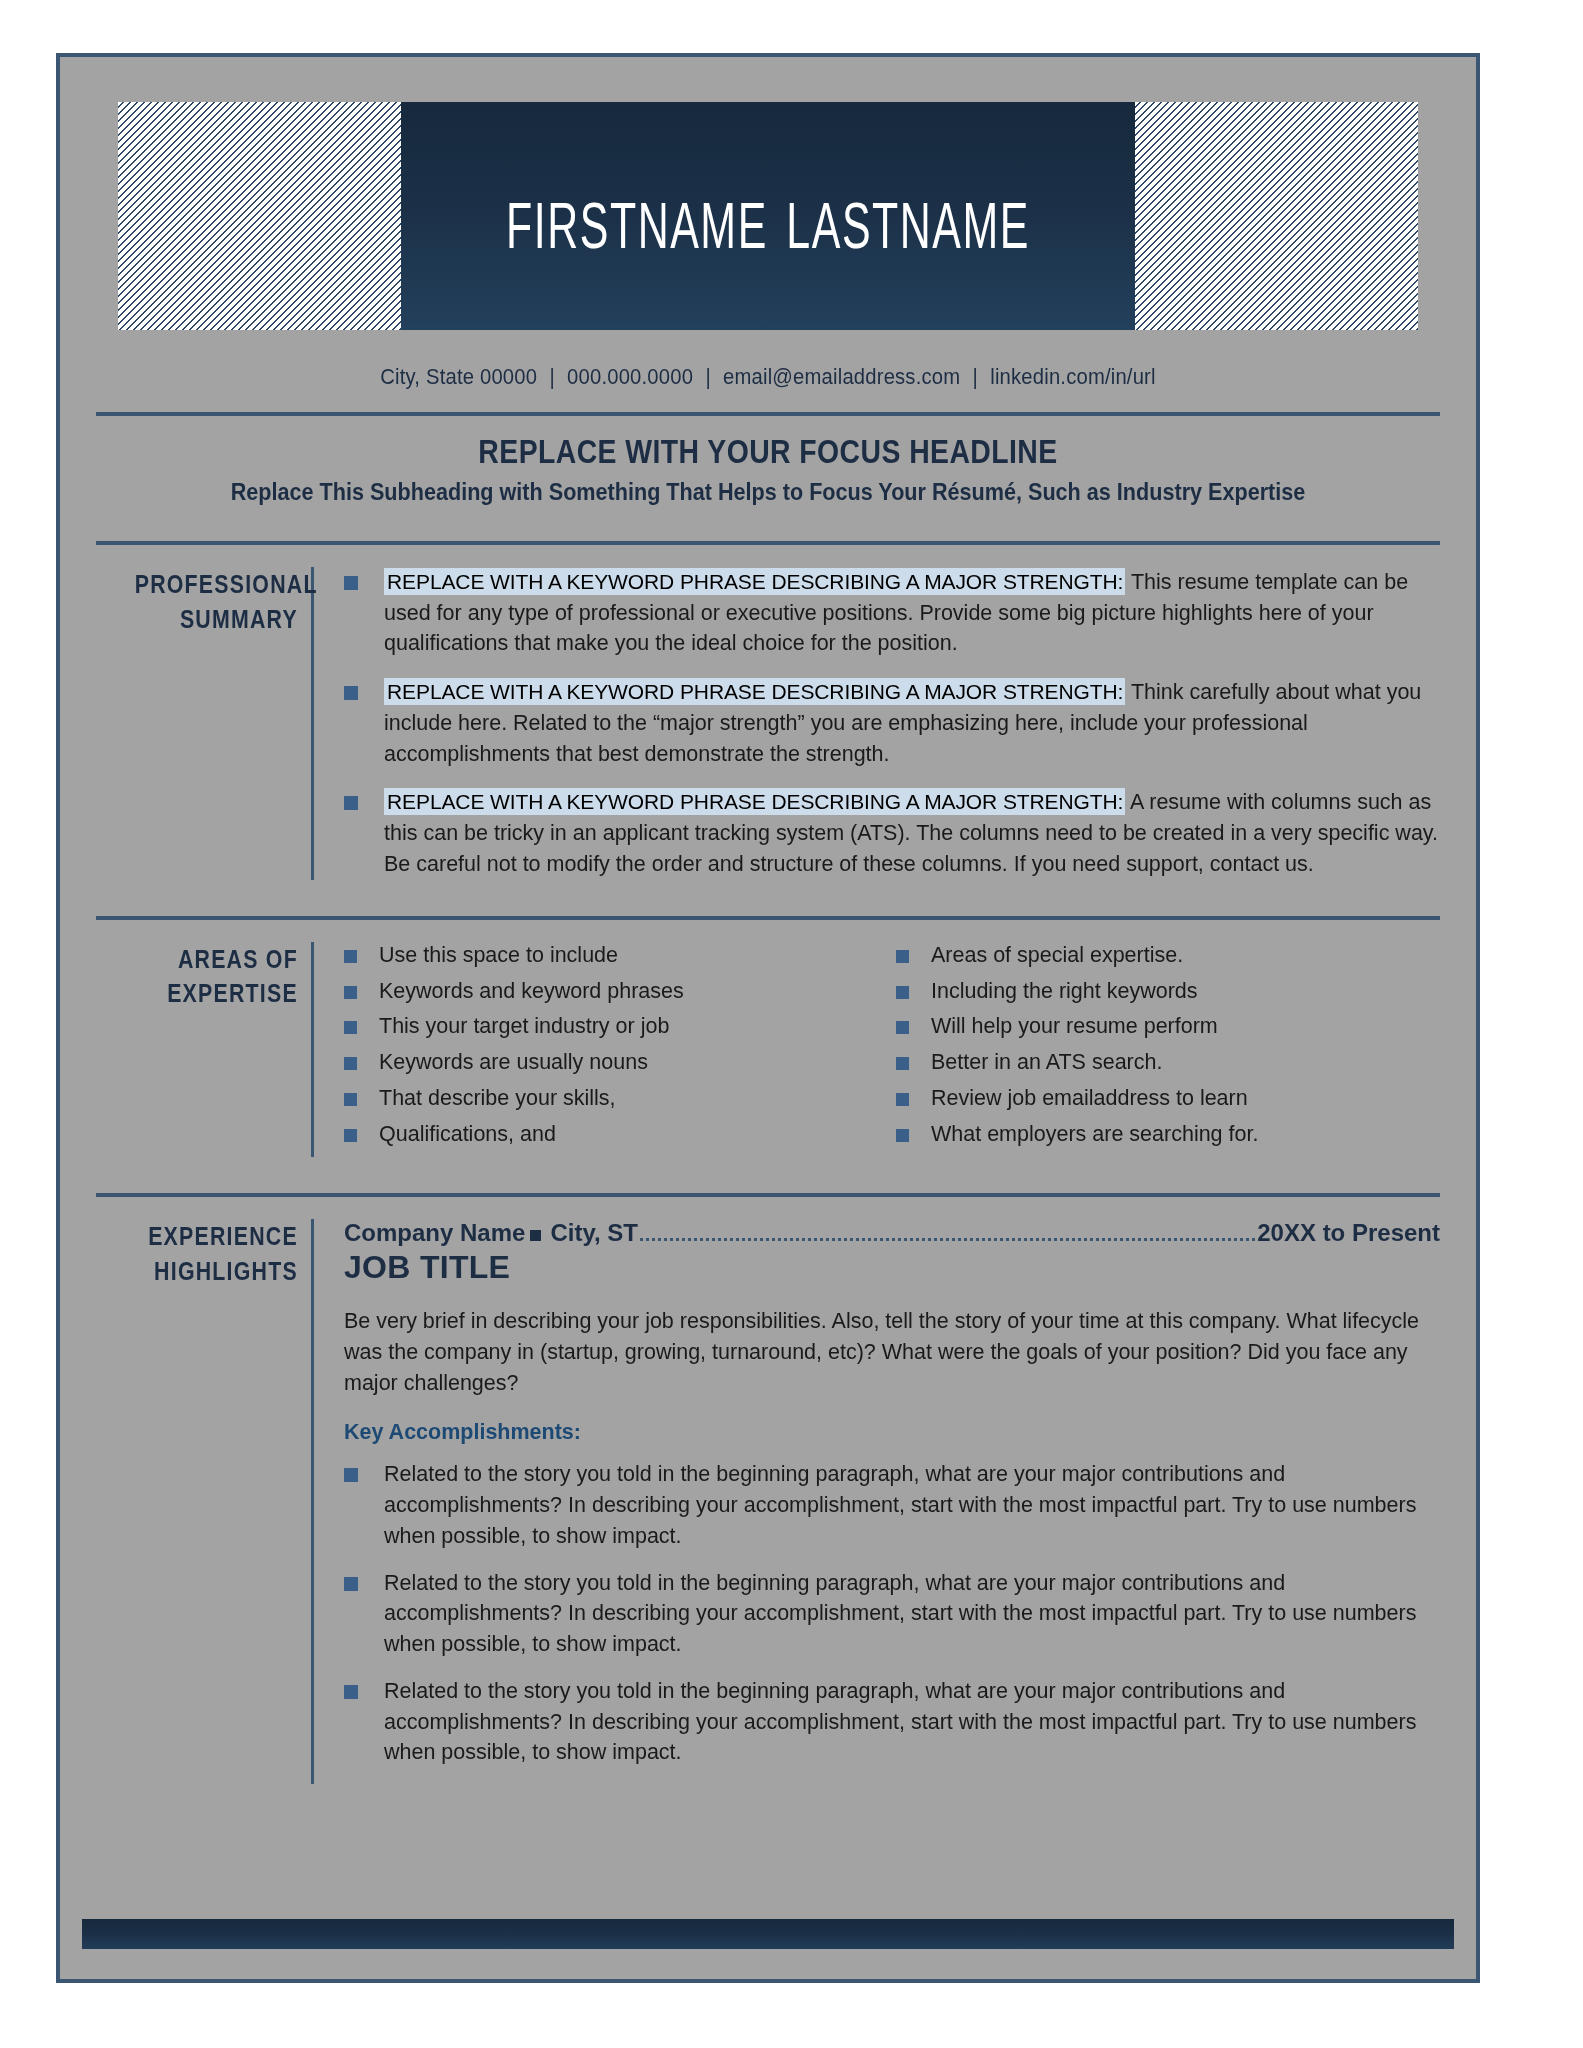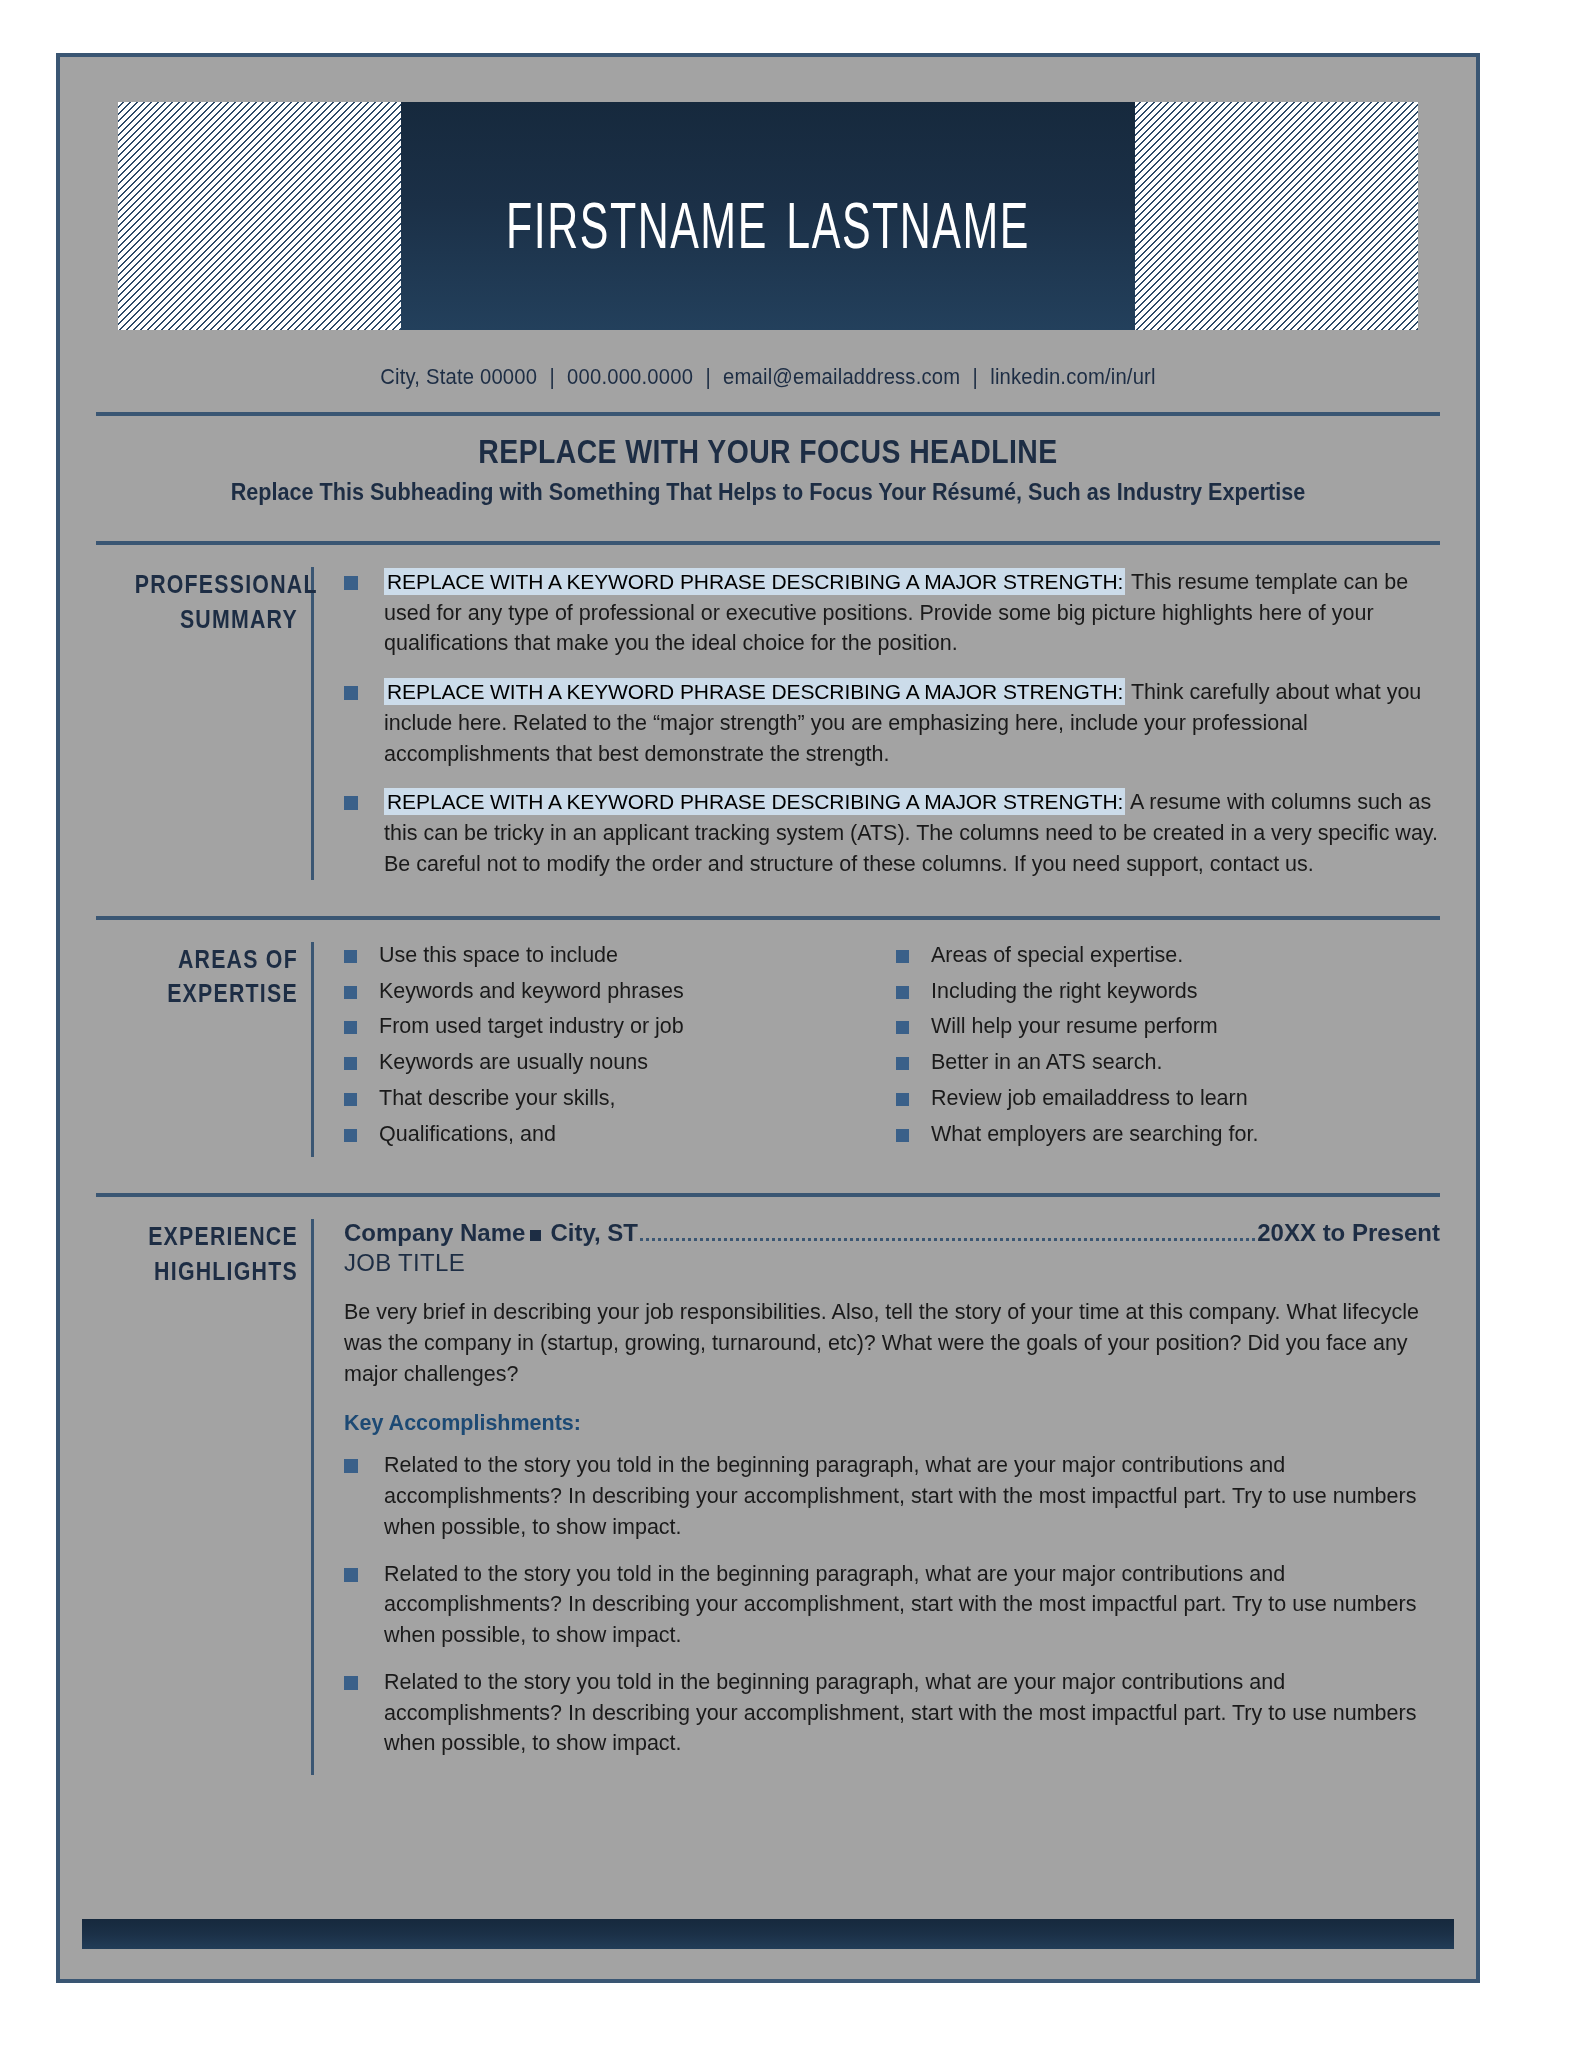--- a/index.html
+++ b/index.html
@@ -199,22 +199,22 @@
     margin: 0 9px 2px 5px;
   }
   .leader {
     flex: 1 1 auto;
     border-bottom: 3px dotted #3a5673;
     margin: 0 2px 6px 2px;
     height: 13px;
   }
   .job-dates { flex: 0 0 auto; font-weight: bold; }
   .job-title {
-    font-size: 24px;
-    font-weight: normal;
+    font-size: 32px;
+    font-weight: bold;
     color: #1d2d44;
     margin-top: 2px;
     letter-spacing: 0.3px;
   }
   .job-desc {
     font-size: 21.5px;
     line-height: 1.43;
     color: #1a1a1a;
     margin-top: 20px;
   }
@@ -311,21 +311,21 @@
             <div class="bullet-row">
                 <div class="sq"></div>
                 <div class="bullet-text">Use this space to include</div>
               </div>
             <div class="bullet-row">
                 <div class="sq"></div>
                 <div class="bullet-text">Keywords and keyword phrases</div>
               </div>
             <div class="bullet-row">
                 <div class="sq"></div>
-                <div class="bullet-text">From used target industry or job</div>
+                <div class="bullet-text">This your target industry or job</div>
               </div>
             <div class="bullet-row">
                 <div class="sq"></div>
                 <div class="bullet-text">Keywords are usually nouns</div>
               </div>
             <div class="bullet-row">
                 <div class="sq"></div>
                 <div class="bullet-text">That describe your skills,</div>
               </div>
             <div class="bullet-row">

